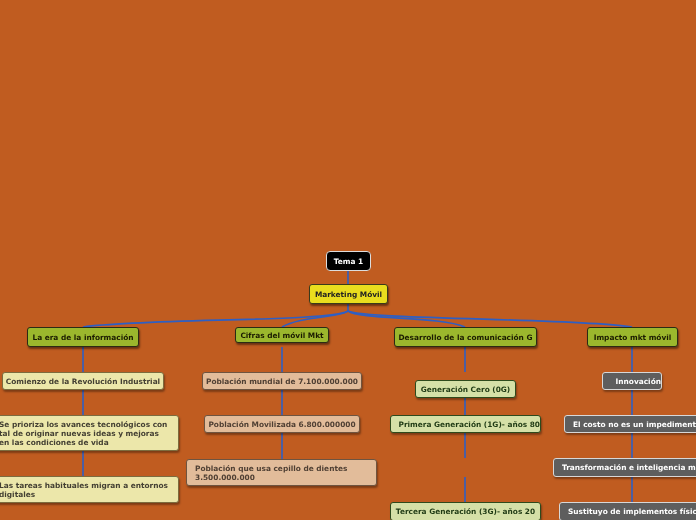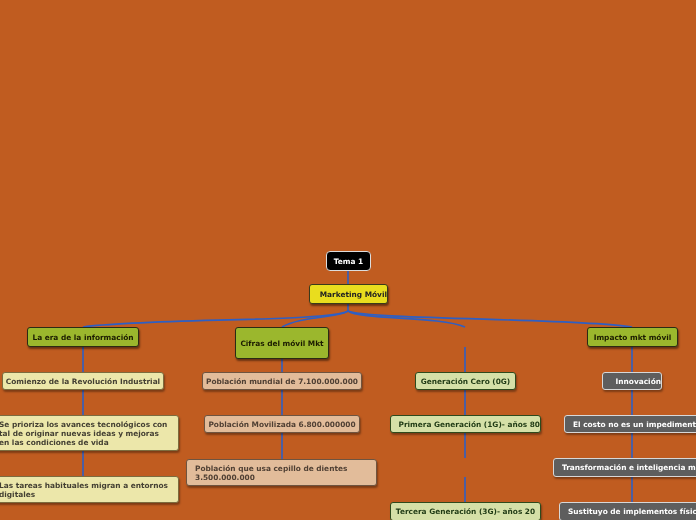--- a/index.html
+++ b/index.html
@@ -122,51 +122,54 @@
       <line x1="632" y1="390" x2="632" y2="415"></line>
       <line x1="632" y1="433" x2="632" y2="458"></line>
       <line x1="632" y1="477" x2="632" y2="502"></line>
     </g>
   </svg>
 
   <div class="node root" style="left:326px; top:251px; width:45px; height:20px;">
     <span>Tema 1</span>
   </div>
 
-  <div class="node main" style="left:309px; top:284px; width:79px; height:20px;justify-content:flex-end;">
+  <div class="node main" style="left:309px; top:284px; width:79px; height:20px;">
     <span>Marketing Móvil</span>
   </div>
 
   <div class="node cat" style="left:27px; top:327px; width:112px; height:20px;">
     <span>La era de la información</span>
   </div>
   <div class="node sub-cream" style="left:2px; top:372px; width:162px; height:18px;">
     <span>Comienzo de la Revolución Industrial</span>
   </div>
   <div class="node sub-cream left-text" style="left:-14px; top:415px; width:193px; height:36px; padding-left:12px;">
     <span>Se prioriza los avances tecnológicos con tal de originar nuevas ideas y mejoras en las condiciones de vida</span>
   </div>
   <div class="node sub-cream left-text" style="left:-14px; top:476px; width:193px; height:27px; padding-left:12px;">
     <span>Las tareas habituales migran a entornos digitales</span>
   </div>
 
-  <div class="node cat" style="left:235px; top:327px; width:94px; height:32px;align-items:center;">
+  <div class="node cat" style="left:235px; top:327px; width:94px; height:16px;align-items:center;">
     <span>Cifras del móvil Mkt</span>
   </div>
   <div class="node sub-peach" style="left:202px; top:372px; width:160px; height:18px;justify-content:center;">
     <span>Población mundial de 7.100.000.000</span>
   </div>
   <div class="node sub-peach" style="left:204px; top:415px; width:156px; height:18px;">
     <span>Población Movilizada 6.800.000000</span>
   </div>
   <div class="node sub-peach left-text" style="left:186px; top:459px; width:191px; height:27px;">
     <span>Población que usa cepillo de dientes 3.500.000.000</span>
   </div>
 
-  <div class="node sub-green" style="left:415px; top:372px; width:101px; height:18px;">
+  <div class="node cat" style="left:394px; top:327px; width:143px; height:20px;">
+    <span>Desarrollo de la comunicación G</span>
+  </div>
+  <div class="node sub-green" style="left:415px; top:380px; width:101px; height:18px;">
     <span>Generación Cero (0G)</span>
   </div>
   <div class="node sub-green" style="left:390px; top:415px; width:151px; height:18px;justify-content:flex-end;">
     <span>Primera Generación (1G)- años 80</span>
   </div>
   <div class="node sub-green" style="left:390px; top:502px; width:151px; height:19px;">
     <span>Tercera Generación (3G)- años 20</span>
   </div>
 
   <div class="node cat" style="left:587px; top:327px; width:91px; height:20px;">

